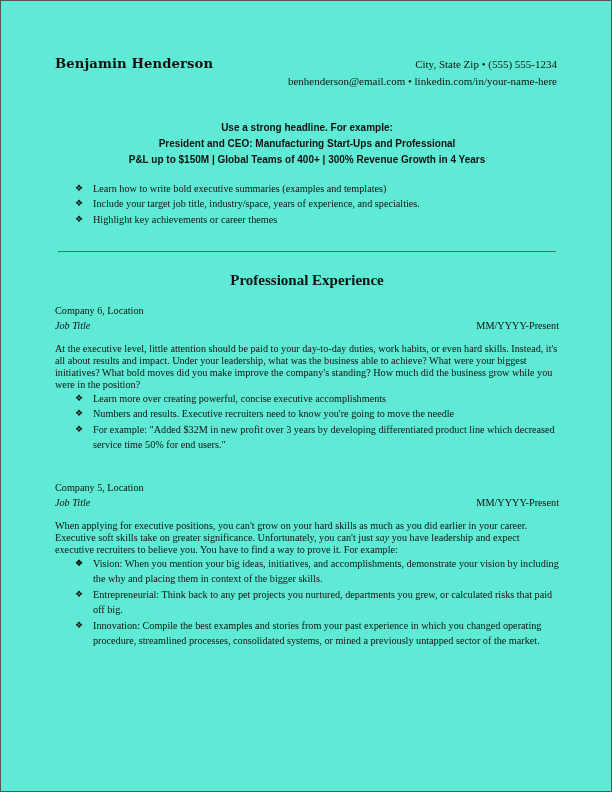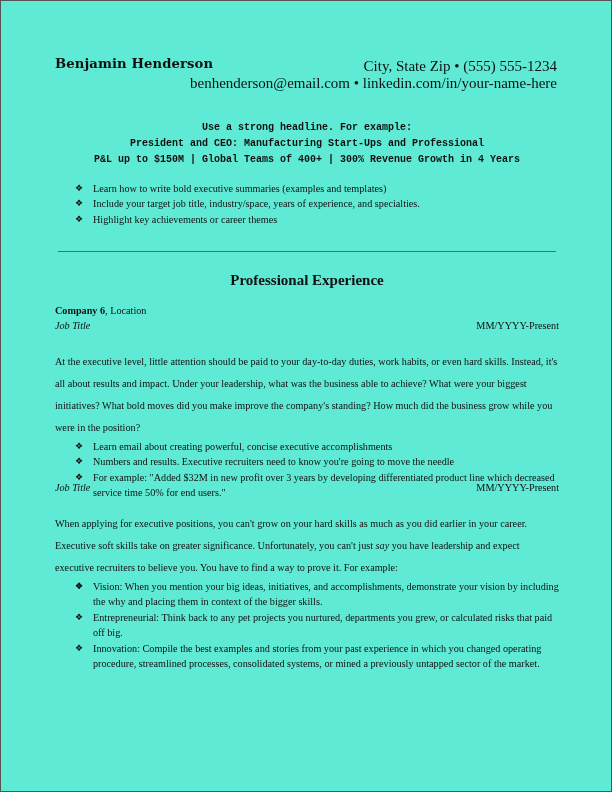--- a/index.html
+++ b/index.html
@@ -19,36 +19,36 @@
     .abs { position: absolute; }
 
     .name {
       left: 54px; top: 55px;
       font-size: 13.2px;
       font-weight: bold;
       letter-spacing: 0.1px;
     }
     .contact {
       right: 54px;
-      font-size: 15px;
+      font-size: 11px;
       text-align: right;
       white-space: nowrap;
       font-family: "Liberation Serif", serif;
     }
     .contact1 { top: 57px; }
     .contact2 { top: 74px; }
 
     .headline {
       left: 54px; width: 504px;
       text-align: center;
       font-size: 10px;
       font-weight: bold;
       line-height: 16px;
       top: 119px;
-      font-family: Liberation Mono, monospace;
+      font-family: Liberation Sans, sans-serif;
     }
 
     .bullets {
       list-style: none;
       font-size: 10.2px;
       line-height: 15.4px;
       font-family: "Liberation Serif", serif;
     }
     .bullets li {
       position: relative;
@@ -76,30 +76,30 @@
       font-weight: bold;
       font-family: "Liberation Serif", serif;
     }
 
     .job {
       left: 54px; width: 504px;
       font-size: 10.2px;
       font-family: "Liberation Serif", serif;
     }
     .job .company-line { line-height: 15px; }
-    .job .company-name { font-weight: bold; }
+    .job .company-name { font-weight: normal; }
     .job .title-line {
       display: flex;
       justify-content: space-between;
       line-height: 15px;
     }
     .job .job-title { font-style: italic; }
     .job .para {
-      margin-top: 18px;
-      line-height: 22px;
+      margin-top: 10px;
+      line-height: 12px;
     }
     .job .para em { font-style: italic; }
     .job .bullets { margin-left: 6px; }
     .job6 { top: 302px; }
     .job5 { top: 479px; }
   </style>
 </head>
 <body>
 
 <div class="page">
@@ -138,34 +138,37 @@
       <span class="company-name">Company 6</span><span>, Location</span>
     </div>
     <div class="title-line">
       <span class="job-title">Job Title</span>
       <span>MM/YYYY-Present</span>
     </div>
     <div class="para">At the executive level, little attention should be paid to your day-to-day duties, work habits, or even hard skills. Instead, it's all about results and impact. Under your leadership, what was the business able to achieve? What were your biggest initiatives? What bold moves did you make improve the company's standing? How much did the business grow while you were in the position?</div>
     <ul class="bullets">
       <li>
         <span class="bullet-glyph">❖</span>
-        <span>Learn email about creating powerful, concise executive accomplishments</span>
+        <span>Learn more over creating powerful, concise executive accomplishments</span>
       </li>
       <li>
         <span class="bullet-glyph">❖</span>
         <span>Numbers and results. Executive recruiters need to know you're going to move the needle</span>
       </li>
       <li>
         <span class="bullet-glyph">❖</span>
         <span>For example: "Added $32M in new profit over 3 years by developing differentiated product line which decreased service time 50% for end users."</span>
       </li>
     </ul>
   </div>
 
   <div class="abs job job5">
+    <div class="company-line">
+      <span class="company-name">Company 5</span><span>, Location</span>
+    </div>
     <div class="title-line">
       <span class="job-title">Job Title</span>
       <span>MM/YYYY-Present</span>
     </div>
     <div class="para"><span>When applying for executive positions, you can't grow on your hard skills as much as you did earlier in your career. Executive soft skills take on greater significance. Unfortunately, you can't just </span><em>say</em><span> you have leadership and expect executive recruiters to believe you. You have to find a way to prove it. For example:</span></div>
     <ul class="bullets">
       <li>
         <span class="bullet-glyph">❖</span>
       </li>
       <li>

